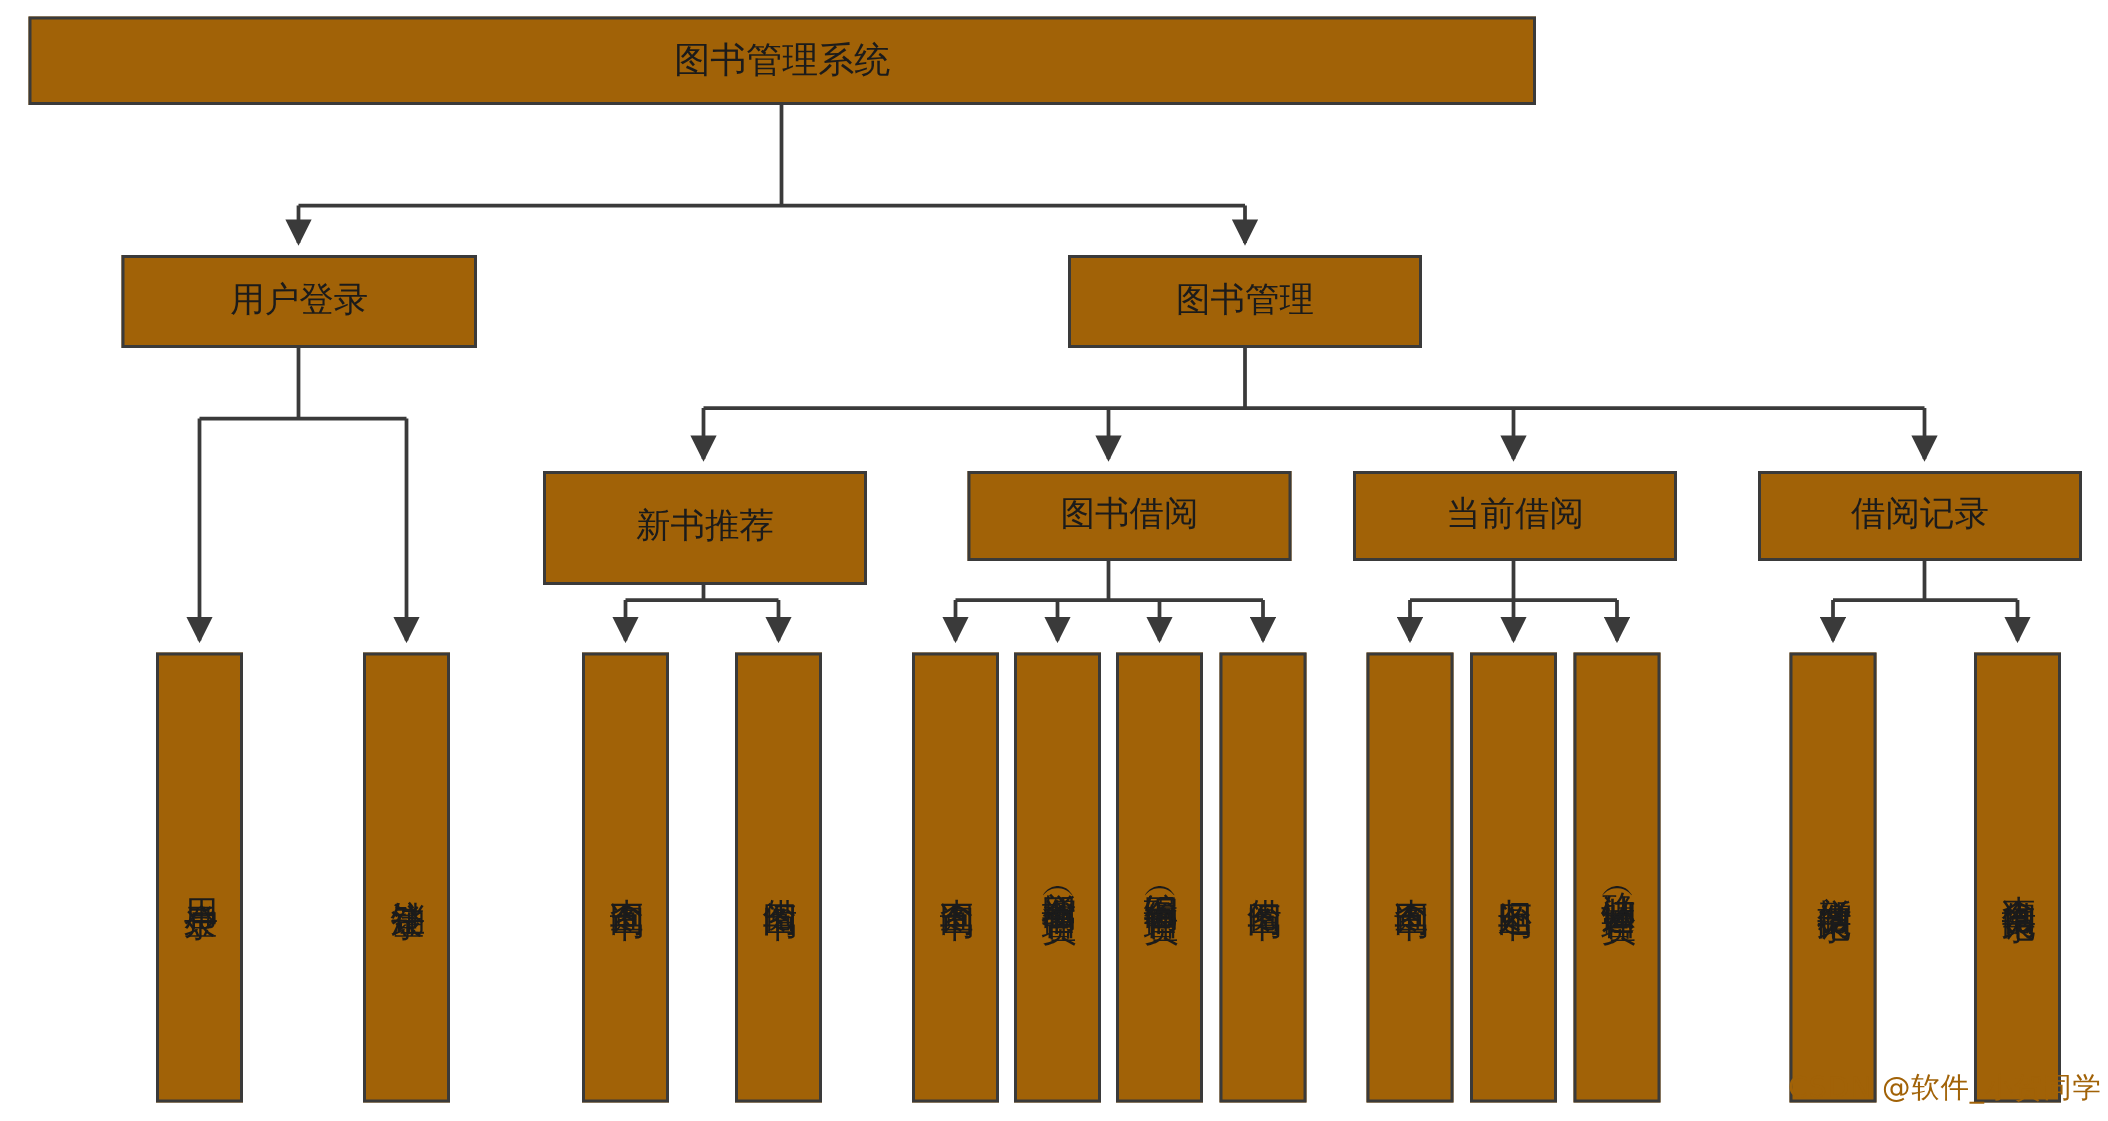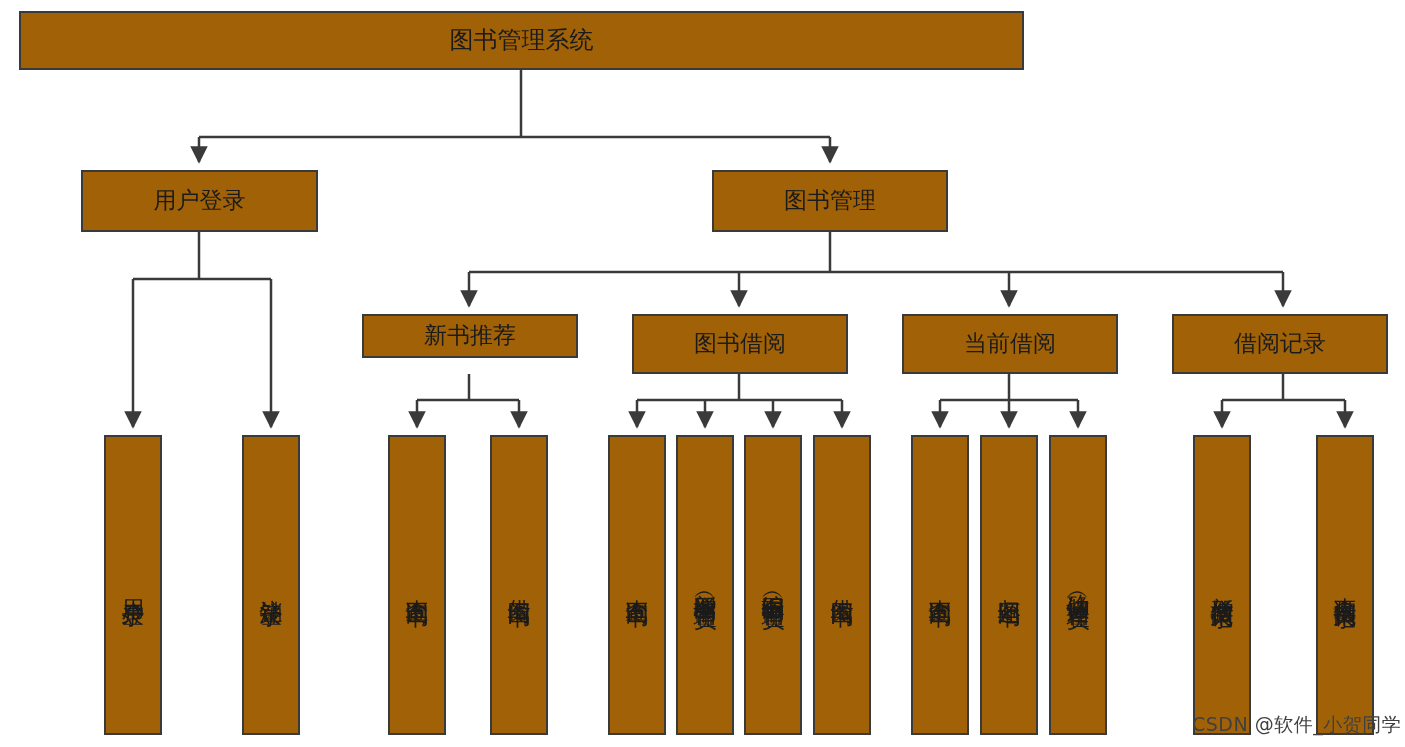--- a/index.html
+++ b/index.html
@@ -48,21 +48,21 @@
     writing-mode: vertical-rl;
     text-orientation: upright;
     font-size: 23px;
     letter-spacing: 2px;
   }
   .node.root .node-label {
     font-size: 24px;
   }
   .watermark {
     position: absolute;
-    color: #404040;
+    color: #a16207;
     font-size: 19px;
     white-space: nowrap;
     letter-spacing: 0.5px;
     pointer-events: none;
   }
 </style>
 </head>
 <body>
 
 <div id="canvas">
@@ -121,24 +121,24 @@
     <span class="node-label">图书管理系统</span>
   </div>
 
   <div class="node horizontal" style="left:81px; top:170px; width:237px; height:62px;">
     <span class="node-label">用户登录</span>
   </div>
   <div class="node horizontal" style="left:712px; top:170px; width:236px; height:62px;align-items:center;">
     <span class="node-label">图书管理</span>
   </div>
 
-  <div class="node horizontal" style="left:362px; top:314px; width:216px; height:44px;">
+  <div class="node horizontal" style="left:362px; top:314px; width:216px; height:76px;">
     <span class="node-label">新书推荐</span>
   </div>
-  <div class="node horizontal" style="left:632px; top:314px; width:216px; height:60px;">
+  <div class="node horizontal" style="left:645px; top:314px; width:216px; height:60px;">
     <span class="node-label">图书借阅</span>
   </div>
   <div class="node horizontal" style="left:1172px; top:314px; width:216px; height:60px;">
     <span class="node-label">借阅记录</span>
   </div>
   <div class="node horizontal" style="left:902px; top:314px; width:216px; height:60px;">
     <span class="node-label">当前借阅</span>
   </div>
 
   <div class="node vertical" style="left:104px; top:435px; width:58px; height:300px;">

